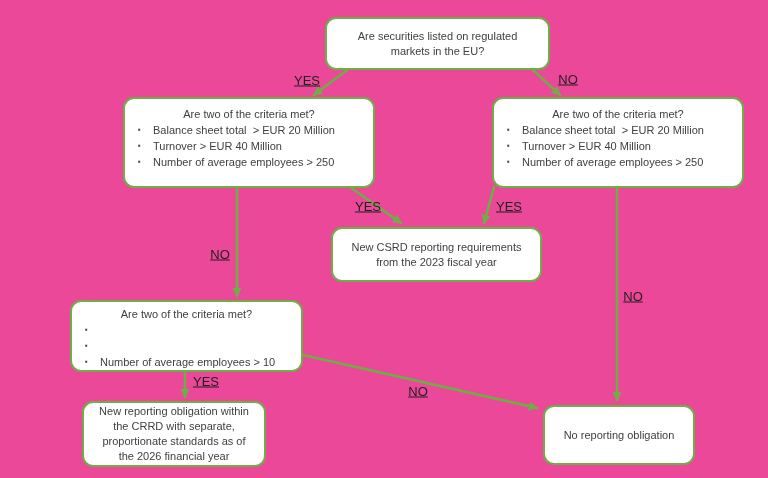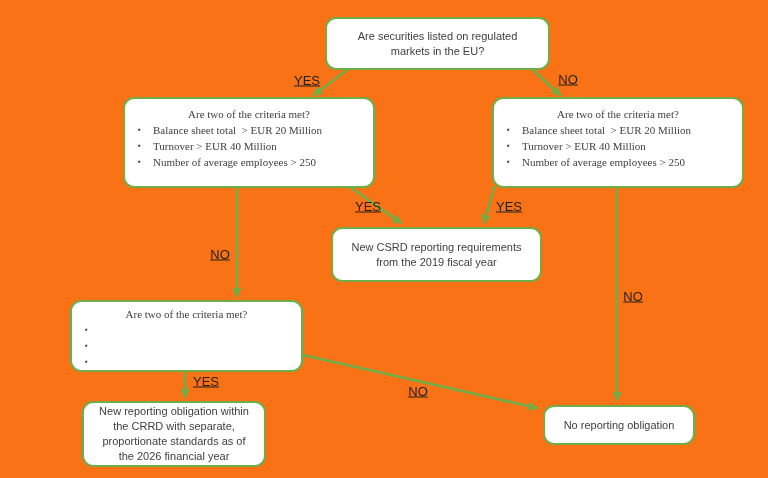--- a/index.html
+++ b/index.html
@@ -1,34 +1,34 @@
 <!DOCTYPE html>
 <html><head>
 <meta charset="utf-8">
 <style>
   * { margin:0; padding:0; box-sizing:border-box; }
   html,body { background:#ffffff; }
   body { font-family:"Liberation Sans", sans-serif; }
   .canvas {
     position:relative; width:768px; height:478px;
-    background:#f97316; overflow:hidden;
+    background:#ec4899; overflow:hidden;
   }
   .edges { position:absolute; left:0; top:0; width:768px; height:478px; }
   .edge  { stroke:#70ad47; stroke-width:2.6; stroke-linecap:round; fill:none; }
 
   .node {
     position:absolute; background:#ffffff;
     border:2.6px solid #70ad47; border-radius:11px;
     color:#404040; font-size:11px; line-height:1.35;
   }
   .node.center {
     display:flex; align-items:center; justify-content:center;
     text-align:center; padding:4px 10px;
   }
-  .criteria { padding-top:7px; line-height:16px;font-family:Liberation Serif, serif; }
+  .criteria { padding-top:7px; line-height:16px; }
   .criteria .title { text-align:center; }
   .item { display:flex; padding-left:13px; padding-right:4px; }
   .item .bullet { width:15px; flex:none; font-size:8px; line-height:16px; color:#404040; }
   .item .txt { white-space:pre-wrap; }
 
   .edge-label {
     position:absolute; transform:translate(-50%,-50%);
     font-size:13px; color:#1f1f1f; white-space:nowrap;text-decoration:underline;
   }
 </style>
@@ -83,41 +83,42 @@
       <span class="bullet">▪</span>
       <span class="txt">Turnover &gt; EUR 40 Million</span>
     </div>
     <div class="item">
       <span class="bullet">▪</span>
       <span class="txt">Number of average employees &gt; 250</span>
     </div>
   </div>
 
   <div class="node center" style="left:331px; top:227px; width:211px; height:55px;">
-    <div>New CSRD reporting requirements from the 2019 fiscal year</div>
+    <div>New CSRD reporting requirements from the 2023 fiscal year</div>
   </div>
 
   <div class="node criteria" style="left:70px; top:300px; width:233px; height:72px; padding-top:4px;">
     <div class="title">Are two of the criteria met?</div>
     <div class="item">
       <span class="bullet">▪</span>
     </div>
     <div class="item">
       <span class="bullet">▪</span>
     </div>
     <div class="item">
       <span class="bullet">▪</span>
+      <span class="txt">Number of average employees &gt; 10</span>
     </div>
   </div>
 
   <div class="node center" style="left:82px; top:401px; width:184px; height:66px;">
     <div>New reporting obligation within the CRRD with separate, proportionate standards as of the 2026 financial year</div>
   </div>
 
-  <div class="node center" style="left:543px; top:405px; width:152px; height:40px;">
+  <div class="node center" style="left:543px; top:405px; width:152px; height:60px;">
     <div>No reporting obligation</div>
   </div>
 
   <div class="edge-label" style="left:307px; top:80px;">YES</div>
   <div class="edge-label" style="left:568px; top:79px;">NO</div>
   <div class="edge-label" style="left:368px; top:206px;">YES</div>
   <div class="edge-label" style="left:509px; top:206px;">YES</div>
   <div class="edge-label" style="left:220px; top:254px;">NO</div>
   <div class="edge-label" style="left:633px; top:296px;">NO</div>
   <div class="edge-label" style="left:206px; top:381px;">YES</div>

